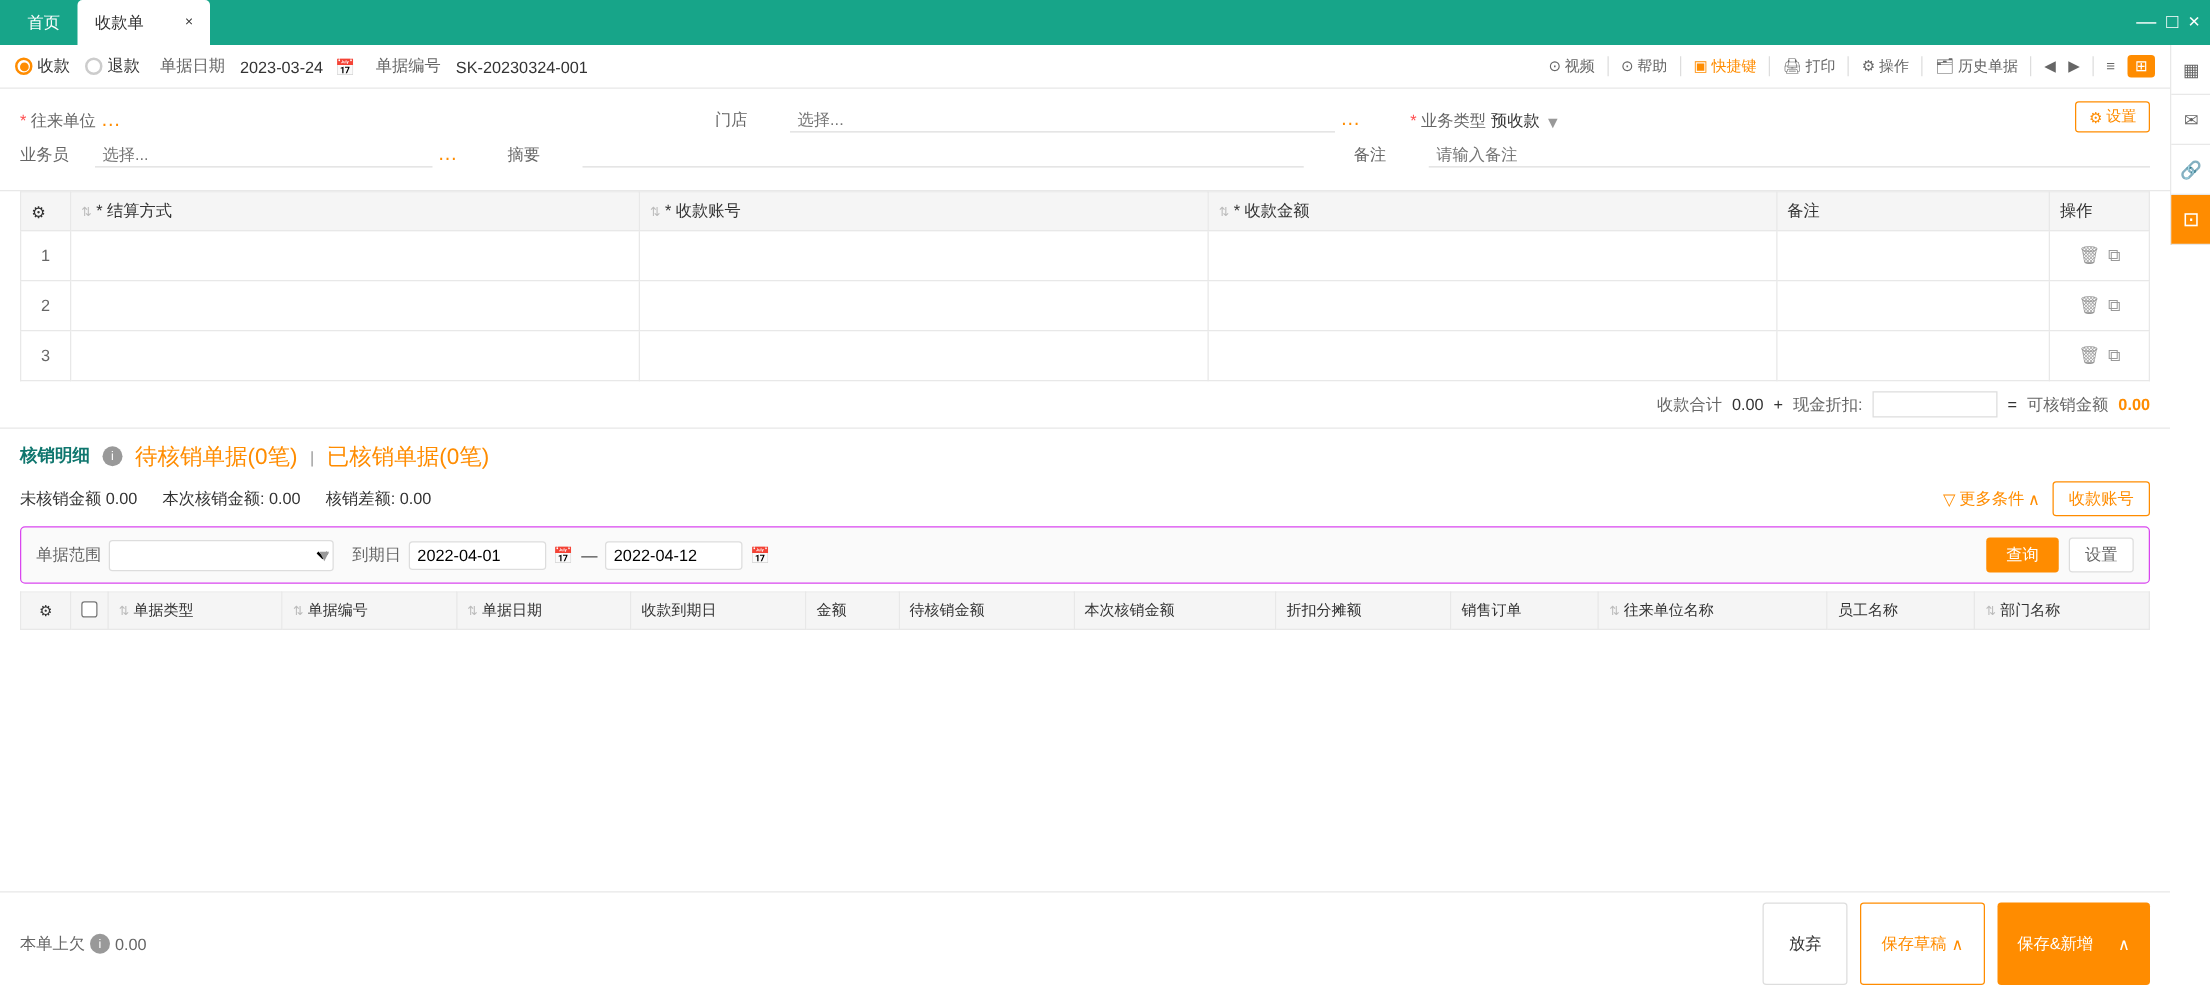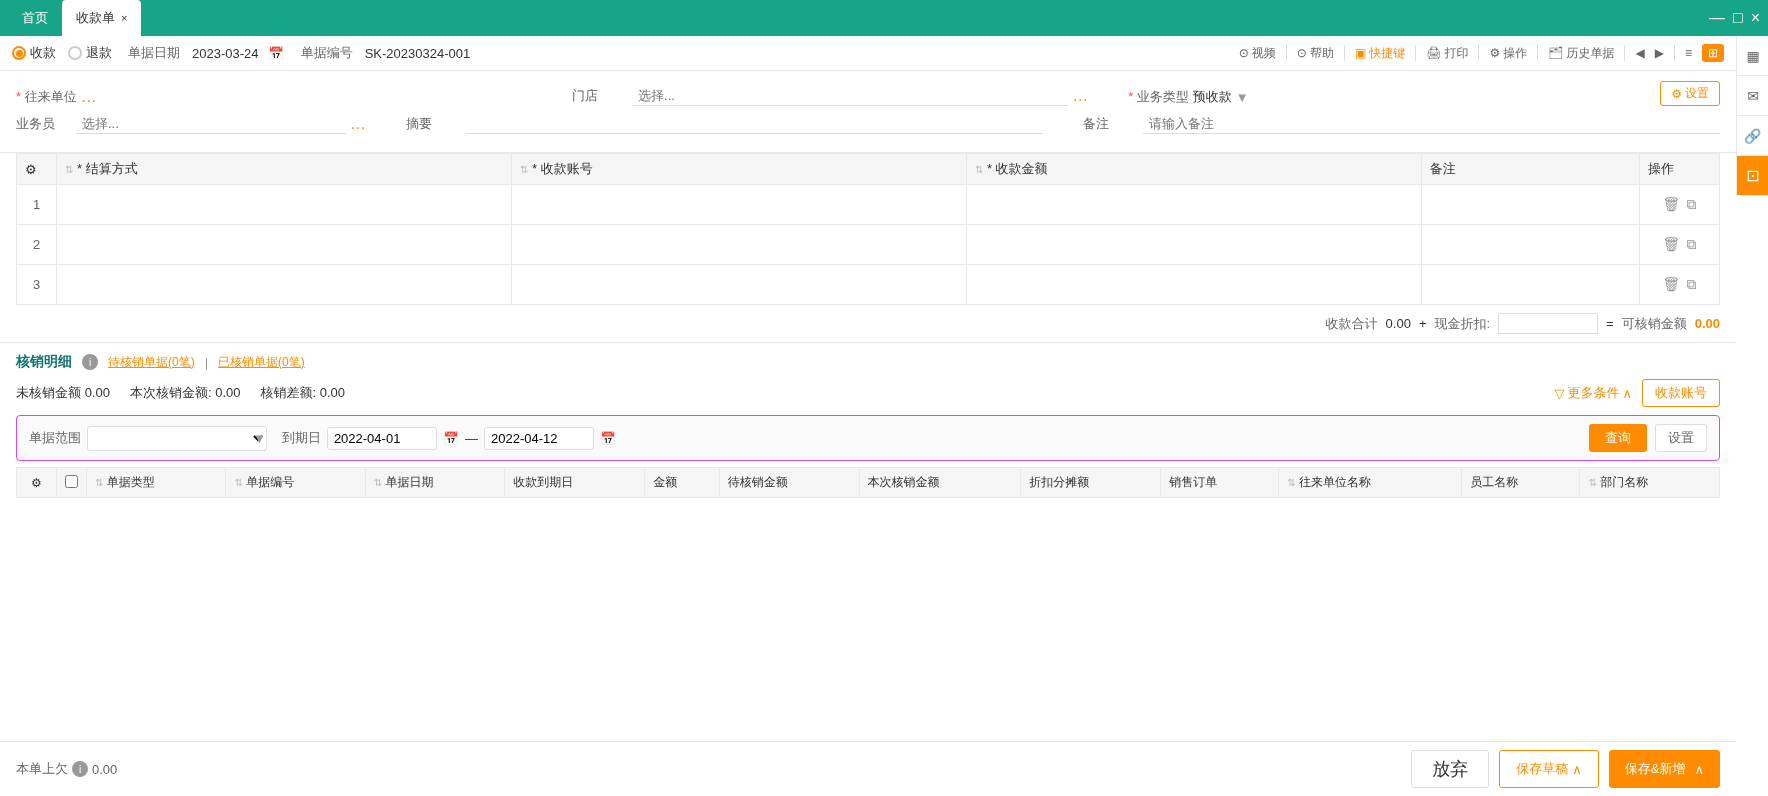--- a/index.html
+++ b/index.html
@@ -19,20 +19,21 @@
       padding: 0 14px;
       height: 100%;
       cursor: pointer;
       color: #fff;
       font-size: 13px;
     }
     .tab-item.active {
       background: #fff;
       color: #333;
       border-radius: 4px 4px 0 0;
+      gap: 27px;
     }
     .tab-item .tab-close {
       margin-left: 6px;
       font-size: 11px;
       cursor: pointer;
     }
     .tab-bar-right {
       margin-left: auto;
       display: flex;
       gap: 8px;
@@ -282,22 +283,21 @@
       color: #fff;
       font-size: 10px;
       display: flex;
       align-items: center;
       justify-content: center;
       cursor: pointer;
     }
     .tab-link {
       color: #ff8c00;
       cursor: pointer;
-      font-size: 12px;
-      text-decoration: underline;
+      font-size: 18px;
     }
 
     .summary-row {
       display: flex;
       align-items: center;
       gap: 20px;
       margin-bottom: 8px;
       font-size: 13px;
     }
     .summary-item { color: #666; }
@@ -423,45 +423,45 @@
       display: flex;
       gap: 10px;
     }
     .btn-abandon {
       border: 1px solid #ddd;
       background: #fff;
       color: #333;
       padding: 6px 20px;
       border-radius: 3px;
       cursor: pointer;
-      font-size: 18px;
+      font-size: 13px;
     }
     .btn-save-draft {
       border: 1px solid #ff8c00;
       background: #fff;
       color: #ff8c00;
       padding: 6px 16px;
       border-radius: 3px;
       cursor: pointer;
       font-size: 13px;
       display: flex;
       align-items: center;
       gap: 4px;
     }
     .btn-save-new {
       background: #ff8c00;
       color: #fff;
       border: none;
-      padding: 8px 16px;
+      padding: 24px 16px;
       border-radius: 3px;
       cursor: pointer;
       font-size: 13px;
       display: flex;
       align-items: center;
-      gap: 9px;
+      gap: 20px;
       text-align: center;
     }
 
     
     .right-sidebar {
       position: absolute;
       right: 0;
       top: 36px;
       width: 32px;
       display: flex;

